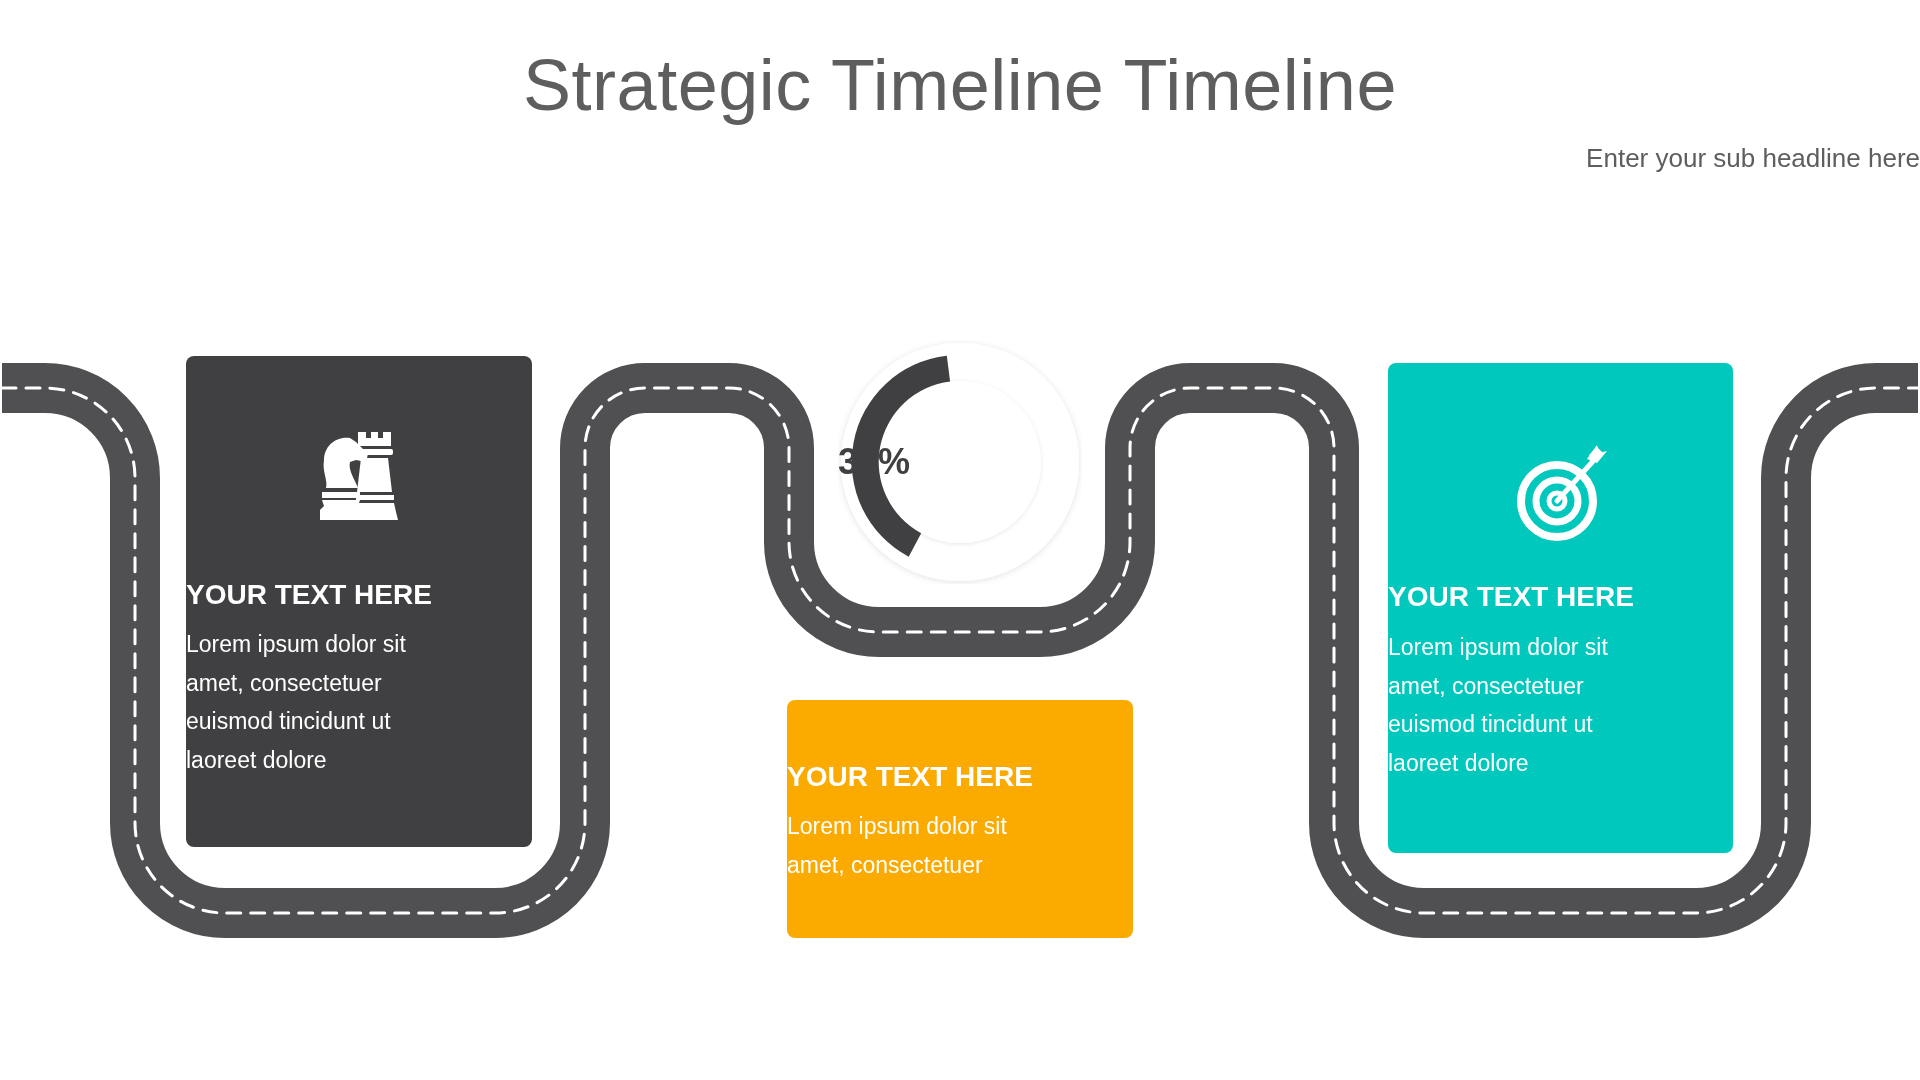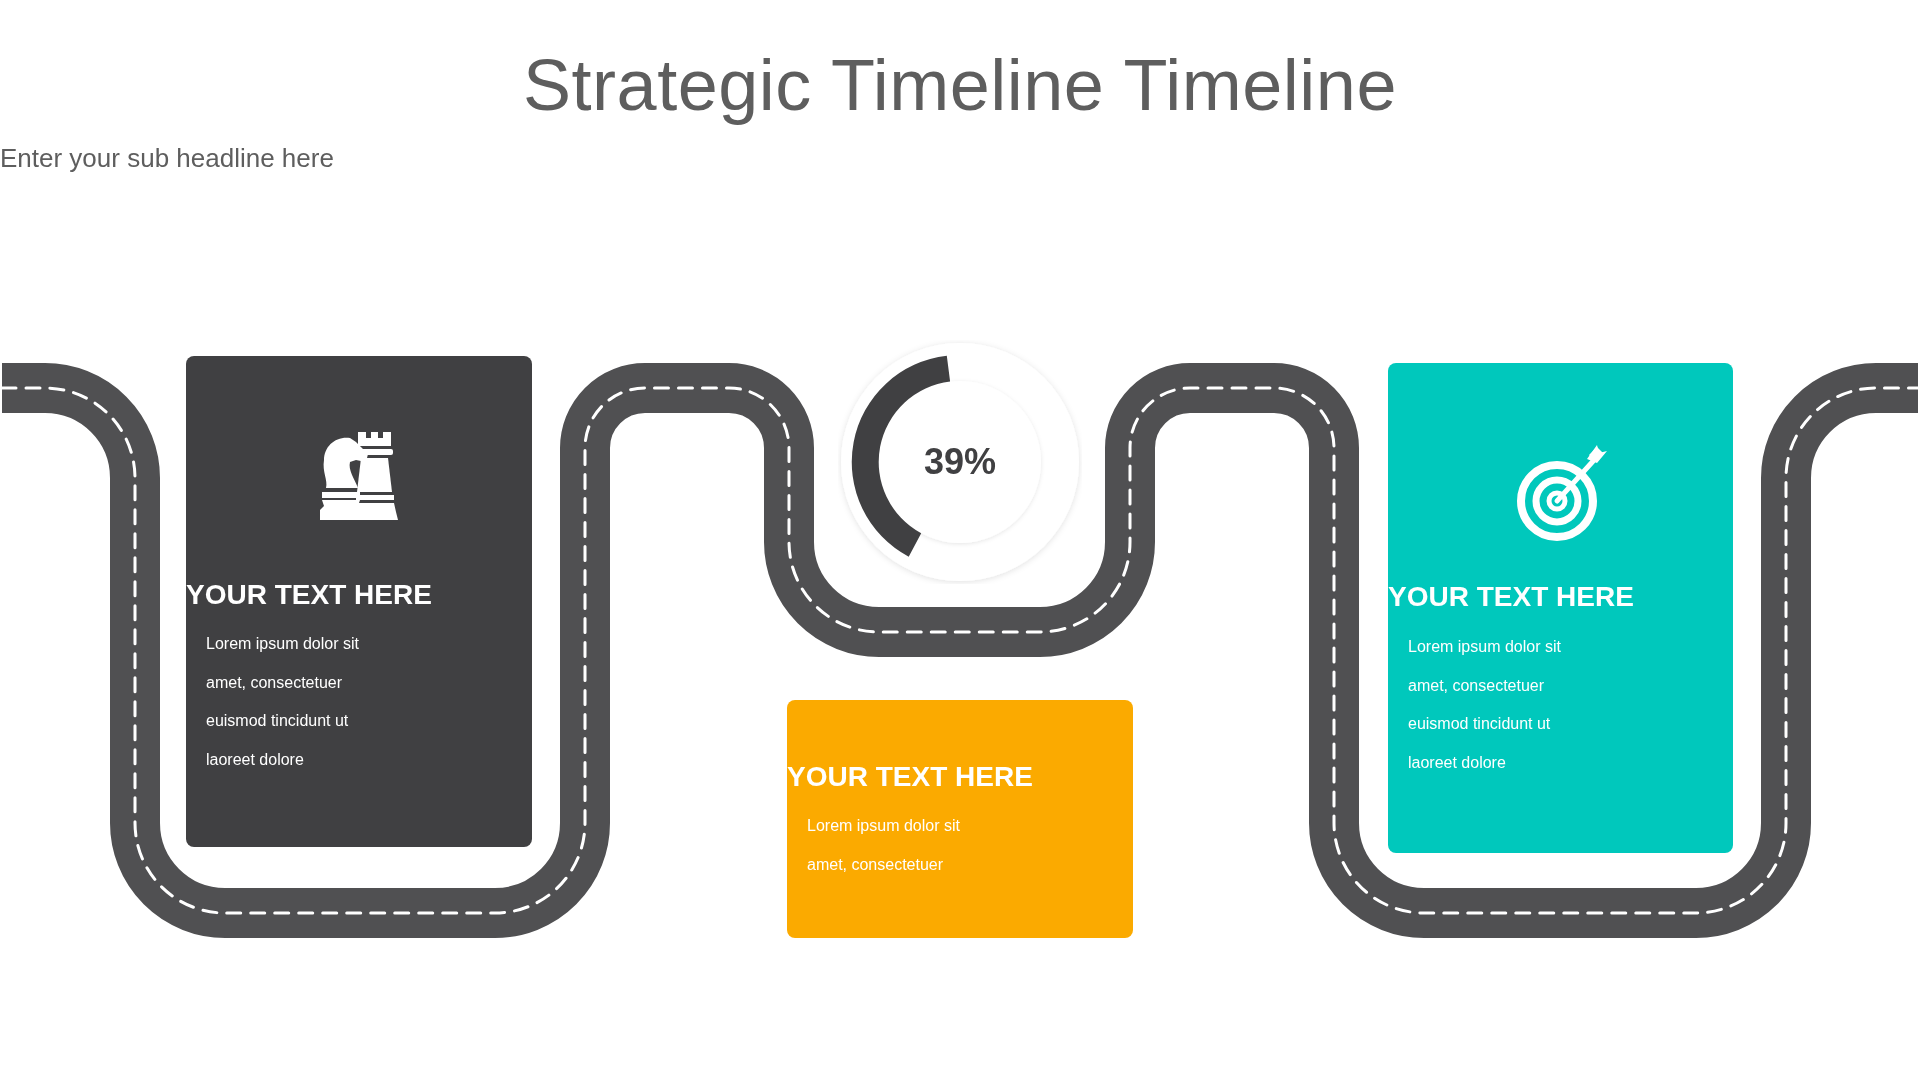--- a/index.html
+++ b/index.html
@@ -1,37 +1,37 @@
 <!DOCTYPE html>
 <html><head>
 <meta charset="utf-8">
 <style>
   html, body { margin:0; padding:0; background:#ffffff; }
   body { width:1920px; height:1080px; position:relative; overflow:hidden; font-family:"Liberation Sans", "DejaVu Sans", sans-serif; }
   .title { position:absolute; left:0; top:40px; width:1920px; text-align:center; font-size:72px; color:#5e5e5e; font-weight:normal; letter-spacing:0.5px; line-height:90px; }
-  .subtitle { position:absolute; left:0; top:140px; width:1920px; text-align:left; font-size:26px; color:#5e5e5e; line-height:36px; }
+  .subtitle { position:absolute; left:0; top:140px; width:1920px; text-align:right; font-size:26px; color:#5e5e5e; line-height:36px; }
   svg.road { position:absolute; left:0; top:0; width:1920px; height:1080px; }
   .card { position:absolute; border-radius:8px; color:#ffffff; text-align:left; box-sizing:border-box; }
   .card-dark { left:186px; top:356px; width:346px; height:491px; background:#404042; }
   .card-teal { left:1388px; top:363px; width:345px; height:490px; background:#00c8bc; }
   .card-orange { left:787px; top:700px; width:346px; height:238px; background:#fbaa00; }
   .card .icon { position:absolute; left:0; width:100%; display:flex; justify-content:center; }
   .card-dark .icon { top:76px; }
   .card-teal .icon { top:80px; }
   .card .heading { position:absolute; left:0; width:100%; font-weight:bold; font-size:28px; line-height:34px; }
   .card-dark .heading { top:222px; }
   .card-teal .heading { top:217px; }
   .card-orange .heading { top:60px; }
-  .card .body { position:absolute; left:0; width:100%; font-size:16px; line-height:38.5px;margin-left:20px; }
+  .card .body { position:absolute; left:0; width:100%; font-size:23px; line-height:38.5px; }
   .card-dark .body { top:269px; }
   .card-teal .body { top:265px; }
   .card-orange .body { top:107px; }
   .card .body div { white-space:nowrap; }
   .donut { position:absolute; left:838px; top:340px; width:244px; height:244px; }
-  .donut-label { position:absolute; left:838px; top:440px; width:244px; text-align:center; font-size:36px; font-weight:bold; color:#404042; line-height:44px; }
+  .donut-label { position:absolute; left:838px; top:440px; width:244px; text-align:left; font-size:36px; font-weight:bold; color:#404042; line-height:44px; }
 </style>
 </head>
 <body>
 
 <div class="title">Strategic Timeline Timeline</div>
 <div class="subtitle">Enter your sub headline here</div>
 
 <svg class="road" viewBox="0 0 1920 1080">
   <path d="M 2 388 L 45 388 A 90 90 0 0 1 135 478 L 135 823 A 90 90 0 0 0 225 913 L 495 913 A 90 90 0 0 0 585 823 L 585 448 A 60 60 0 0 1 645 388 L 729 388 A 60 60 0 0 1 789 448 L 789 542 A 90 90 0 0 0 879 632 L 1040 632 A 90 90 0 0 0 1130 542 L 1130 448 A 60 60 0 0 1 1190 388 L 1274 388 A 60 60 0 0 1 1334 448 L 1334 823 A 90 90 0 0 0 1424 913 L 1696 913 A 90 90 0 0 0 1786 823 L 1786 478 A 90 90 0 0 1 1876 388 L 1918 388" fill="none" stroke="#505052" stroke-width="50"></path>
   <path d="M 2 388 L 45 388 A 90 90 0 0 1 135 478 L 135 823 A 90 90 0 0 0 225 913 L 495 913 A 90 90 0 0 0 585 823 L 585 448 A 60 60 0 0 1 645 388 L 729 388 A 60 60 0 0 1 789 448 L 789 542 A 90 90 0 0 0 879 632 L 1040 632 A 90 90 0 0 0 1130 542 L 1130 448 A 60 60 0 0 1 1190 388 L 1274 388 A 60 60 0 0 1 1334 448 L 1334 823 A 90 90 0 0 0 1424 913 L 1696 913 A 90 90 0 0 0 1786 823 L 1786 478 A 90 90 0 0 1 1876 388 L 1918 388" fill="none" stroke="#ffffff" stroke-width="3" stroke-dasharray="14 10" stroke-linecap="round"></path>

